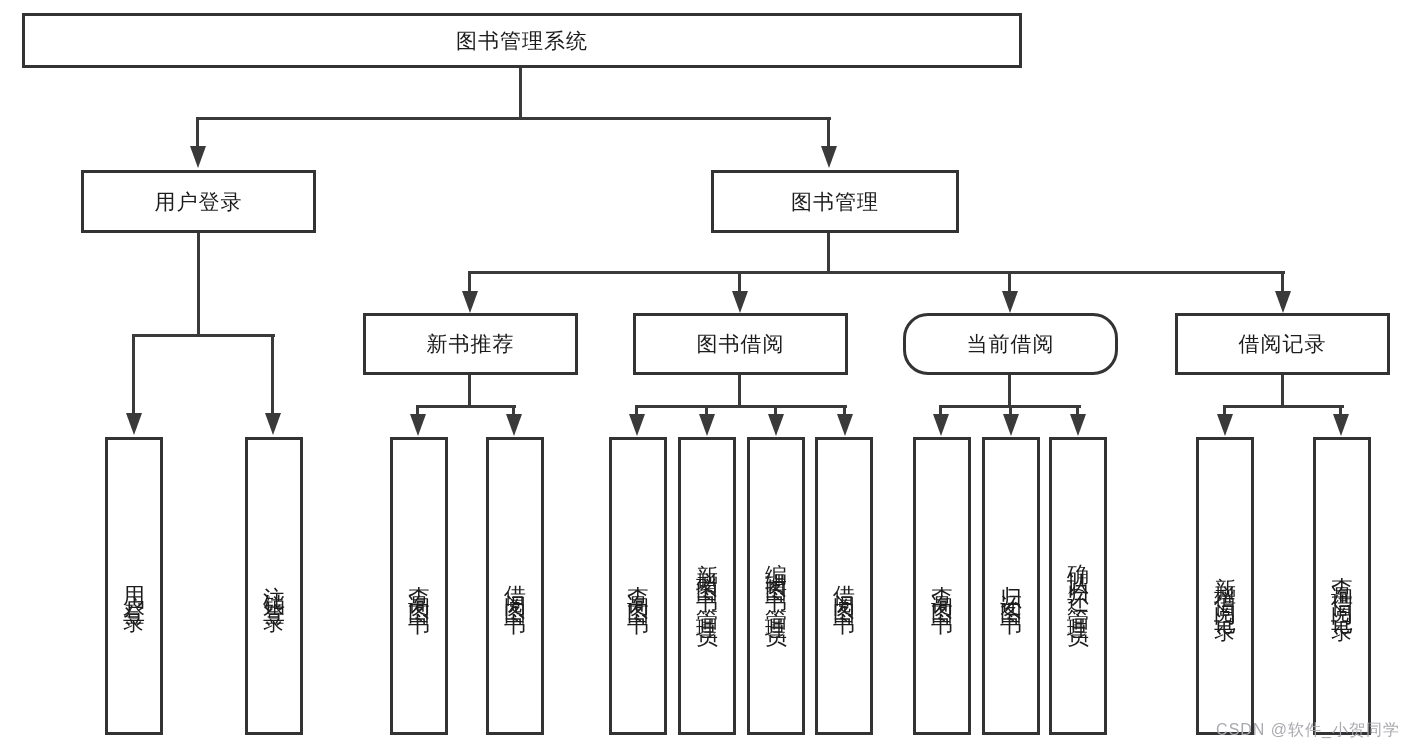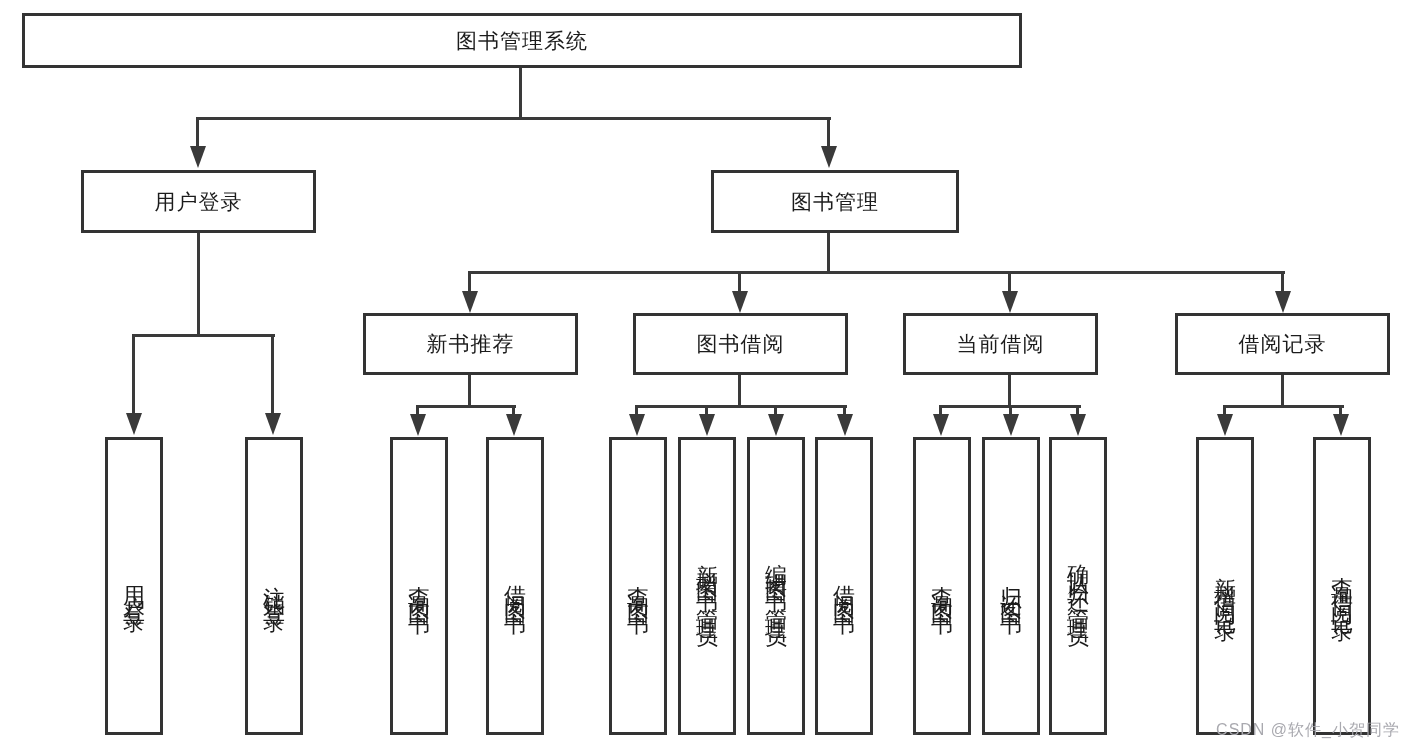--- a/index.html
+++ b/index.html
@@ -133,21 +133,21 @@
   <div class="arrow" style="left:1217px; top:407px; height:29px;"></div>
   <div class="arrow" style="left:1333px; top:407px; height:29px;"></div>
 
   <div class="box" style="left:22px; top:13px; width:1000px; height:55px;">图书管理系统</div>
 
   <div class="box" style="left:81px; top:170px; width:235px; height:63px;">用户登录</div>
   <div class="box" style="left:711px; top:170px; width:248px; height:63px;">图书管理</div>
 
   <div class="box" style="left:363px; top:313px; width:215px; height:62px;">新书推荐</div>
   <div class="box" style="left:633px; top:313px; width:215px; height:62px;">图书借阅</div>
-  <div class="box" style="left:903px; top:313px; width:195px; height:62px;">当前借阅</div>
+  <div class="box" style="left:903px; top:313px; width:215px; height:62px;border-radius:25px;">当前借阅</div>
   <div class="box" style="left:1175px; top:313px; width:215px; height:62px;">借阅记录</div>
 
   <div class="box vbox" style="left:105px; top:437px; width:58px; height:298px;">用户登录</div>
   <div class="box vbox" style="left:245px; top:437px; width:58px; height:298px;">注销登录</div>
 
   <div class="box vbox" style="left:390px; top:437px; width:58px; height:298px;">查询图书</div>
   <div class="box vbox" style="left:486px; top:437px; width:58px; height:298px;">借阅图书</div>
 
   <div class="box vbox" style="left:609px; top:437px; width:58px; height:298px;">查询图书</div>
   <div class="box vbox" style="left:678px; top:437px; width:58px; height:298px;">新增图书（管理员）</div>

